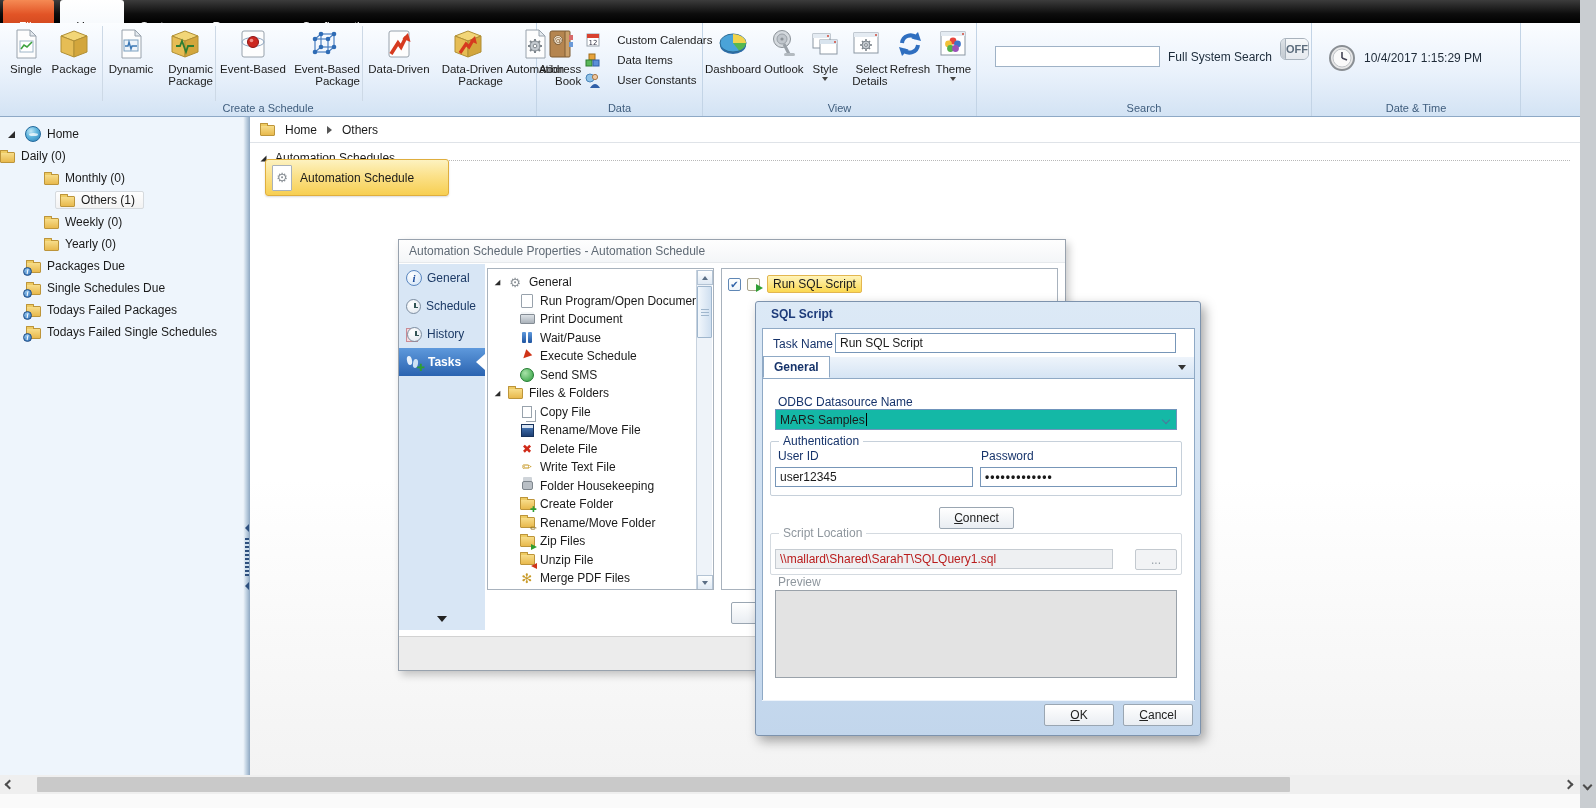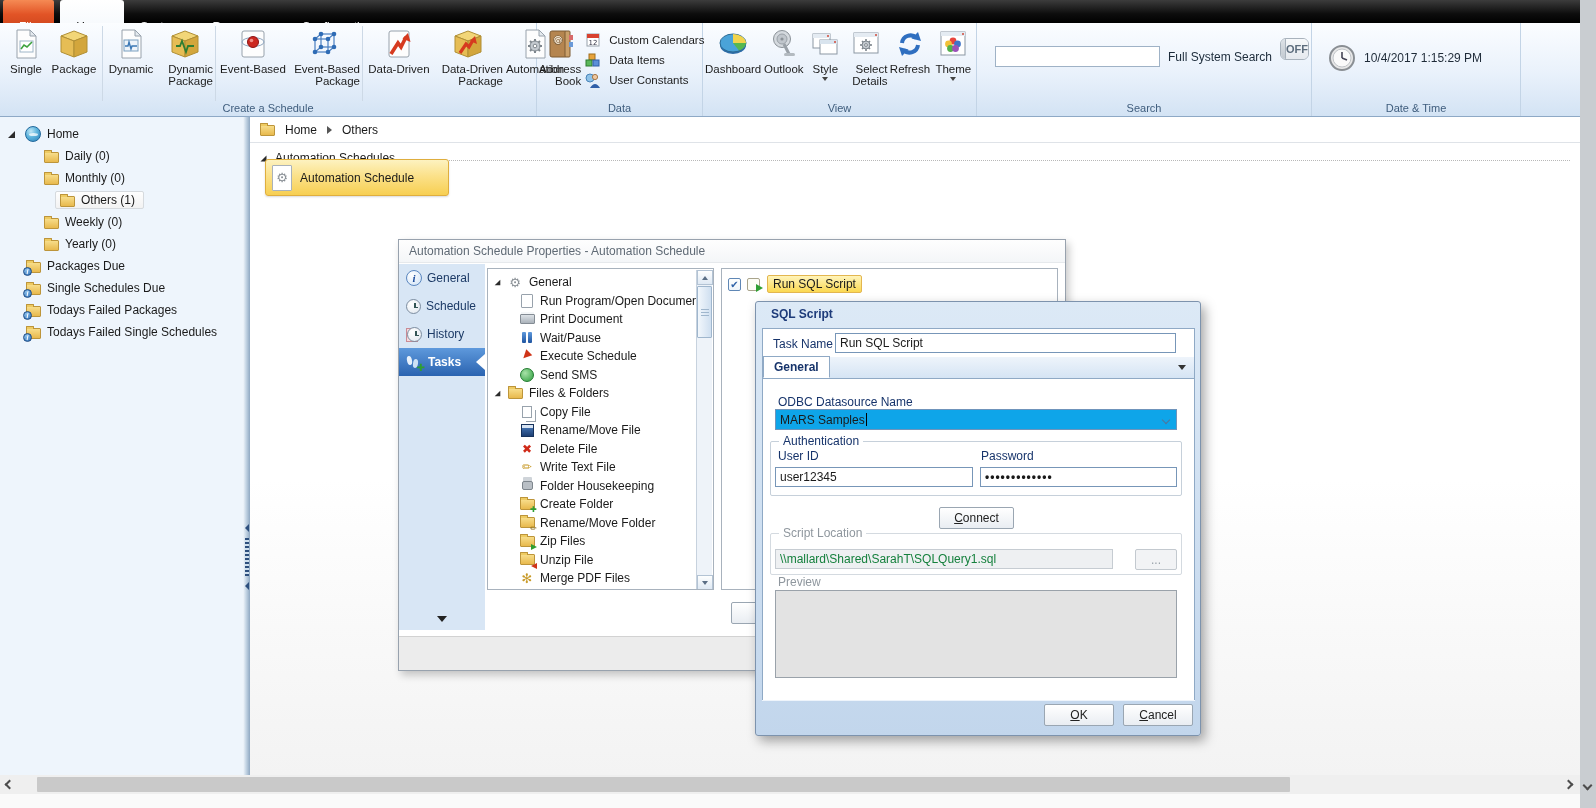--- a/index.html
+++ b/index.html
@@ -16,21 +16,21 @@
   
   .ribbon{position:absolute;left:0;top:23px;width:1580px;height:94px;background:linear-gradient(#fbfdff,#e9f1fb 55%,#d3e3f4);border-bottom:1px solid #8ea9c6;display:flex}
   .rgroup{display:flex;flex-direction:column;border-right:1px solid #c3d4e6;height:100%}
   .rbody{flex:1;display:flex;align-items:flex-start;padding:3px 2px 0 2px}
   .rlabel{height:15px;text-align:center;color:#3f5d7d;font-size:11px;line-height:14px}
   .bigbtn{display:flex;flex-direction:column;align-items:center;justify-content:flex-start;padding-top:2px;height:72px}
   .bigbtn .cap{text-align:right;font-size:11.5px;line-height:12px;margin-top:3px;color:#1c1c1c}
   .cluster{display:flex;height:100%;border-right:1px solid #cdd9e6;padding:0 2px}
   .cluster.last{border-right:none}
   .ib{width:32px;height:32px;position:relative;flex:none}
-  .smallrow{display:flex;align-items:center;gap:8px;height:20px;padding:0 4px}
+  .smallrow{display:flex;align-items:center;gap:16px;height:20px;padding:0 4px}
   .smallrow .cap{font-size:11.5px;color:#1c1c1c;white-space:nowrap}
   .dd{width:0;height:0;border-left:3.5px solid transparent;border-right:3.5px solid transparent;border-top:4px solid #444;margin-top:2px}
   .searchbox{width:172px;height:21px;background:#fff;border:1px solid #9fb2c6;margin:20px 8px 0 16px;padding:2px 4px;font-size:12px}
   .fss-label{margin-top:24px;color:#1c2b3a;white-space:nowrap}
   .toggle{display:flex;margin:12px 0 0 8px;height:22px;border:1px solid #a8b2bc;border-radius:6px;overflow:hidden}
   .toggle .knob{width:26px;background:linear-gradient(#dde2e7,#c2c9d0);border-right:1px solid #a8b2bc}
   .toggle .state{width:36px;background:linear-gradient(#f6f8fa,#e5e9ee);color:#5c6c7c;font-weight:bold;font-size:11px;text-align:center;line-height:21px}
   .dtrow{display:flex;align-items:center;gap:8px;margin:18px 0 0 14px}
 
   
@@ -133,24 +133,24 @@
   .sdlg .ttl{height:25px;line-height:25px;padding-left:15px;color:#1d3b7a;font-weight:bold}
   .sbody{position:absolute;left:6px;top:26px;width:433px;height:373px;background:#fff;border:1px solid #8fa9c5}
   .flabel{color:#17346b}
   .tinput{position:absolute;background:#fff;border:1px solid #7796b8;padding:0 4px;display:flex;align-items:center;font-size:12px}
   .caret{display:inline-block;width:1px;height:13px;background:#000;margin-left:1px}
   .tabstrip{position:absolute;left:0;top:28px;width:431px;height:22px;background:linear-gradient(#eef4fb,#d5e4f4);border-bottom:1px solid #8fa9c5;display:flex;align-items:flex-end}
   .gentab{height:22px;background:#fff;border:1px solid #8fa9c5;border-bottom:1px solid #fff;padding:0 10px;line-height:21px;color:#17346b;font-weight:bold}
   .tabdd{position:absolute;right:8px;top:8px;width:0;height:0;border-left:4px solid transparent;border-right:4px solid transparent;border-top:5px solid #333}
   .gbox{position:absolute;border:1px solid #c6d0da;border-radius:2px}
   .gbox .leg{position:absolute;top:-8px;left:8px;background:#fff;padding:0 4px}
-  .combo{position:absolute;background:#0ea5e9;border:1px solid #6f94bb;display:flex;align-items:center;padding:8px 4px}
+  .combo{position:absolute;background:#14b8a6;border:1px solid #6f94bb;display:flex;align-items:center;padding:8px 4px}
   .combo .cv{position:absolute;right:7px;top:7px;width:6px;height:6px;border:solid #51759c;border-width:0 1.5px 1.5px 0;transform:rotate(45deg)}
   .dis{color:#8f979e}
-  .dinput{background:#eef0f2;border:1px solid #c6ccd2;color:#15803d}
+  .dinput{background:#eef0f2;border:1px solid #c6ccd2;color:#b91c1c}
   .dbtn{background:#f2f3f5;border:1px solid #c3c9cf;color:#9aa2aa}
   .preview{position:absolute;background:#e3e3e3;border:1px solid #9aa2aa}
   .sfooter{position:absolute;left:6px;bottom:6px;width:433px;height:29px;border-top:1px solid #eef4fb;display:flex;justify-content:flex-end;align-items:center;gap:9px;padding-right:2px}
   .sfooter .btn{width:70px;height:22px}
 
   
   .rightstrip{position:absolute;left:1580px;top:0;width:16px;height:808px;background:#c9cdd1}
   .rightstrip .dn{position:absolute;left:4px;top:782px}
   .hscroll{position:absolute;left:0;top:775px;width:1580px;height:19px;background:#efefef;display:flex;align-items:center}
   .hthumb{position:absolute;left:37px;top:777px;width:1253px;height:15px;background:#c9c9c9;border-radius:1px}
@@ -478,21 +478,21 @@
 
   <div style="flex:1"></div>
 </div>
 
 <div class="sidebar">
   <div class="trow" style="padding-left:8px;margin-top:6px">
     <span class="tri-exp"></span>
     <span class="sphere" style="margin-left:10px"></span>
     <span class="lbl">Home</span>
   </div>
-  <div class="trow" style="padding-left:44px">
+  <div class="trow" style="">
     <span class="folder-ic"></span>
     <span class="lbl">Daily (0)</span>
   </div>
   <div class="trow" style="padding-left:44px">
     <span class="folder-ic"></span>
     <span class="lbl">Monthly (0)</span>
   </div>
   <div class="trow" style="padding-left:55px">
     <span class="selbox">
       <span class="folder-ic"></span>

